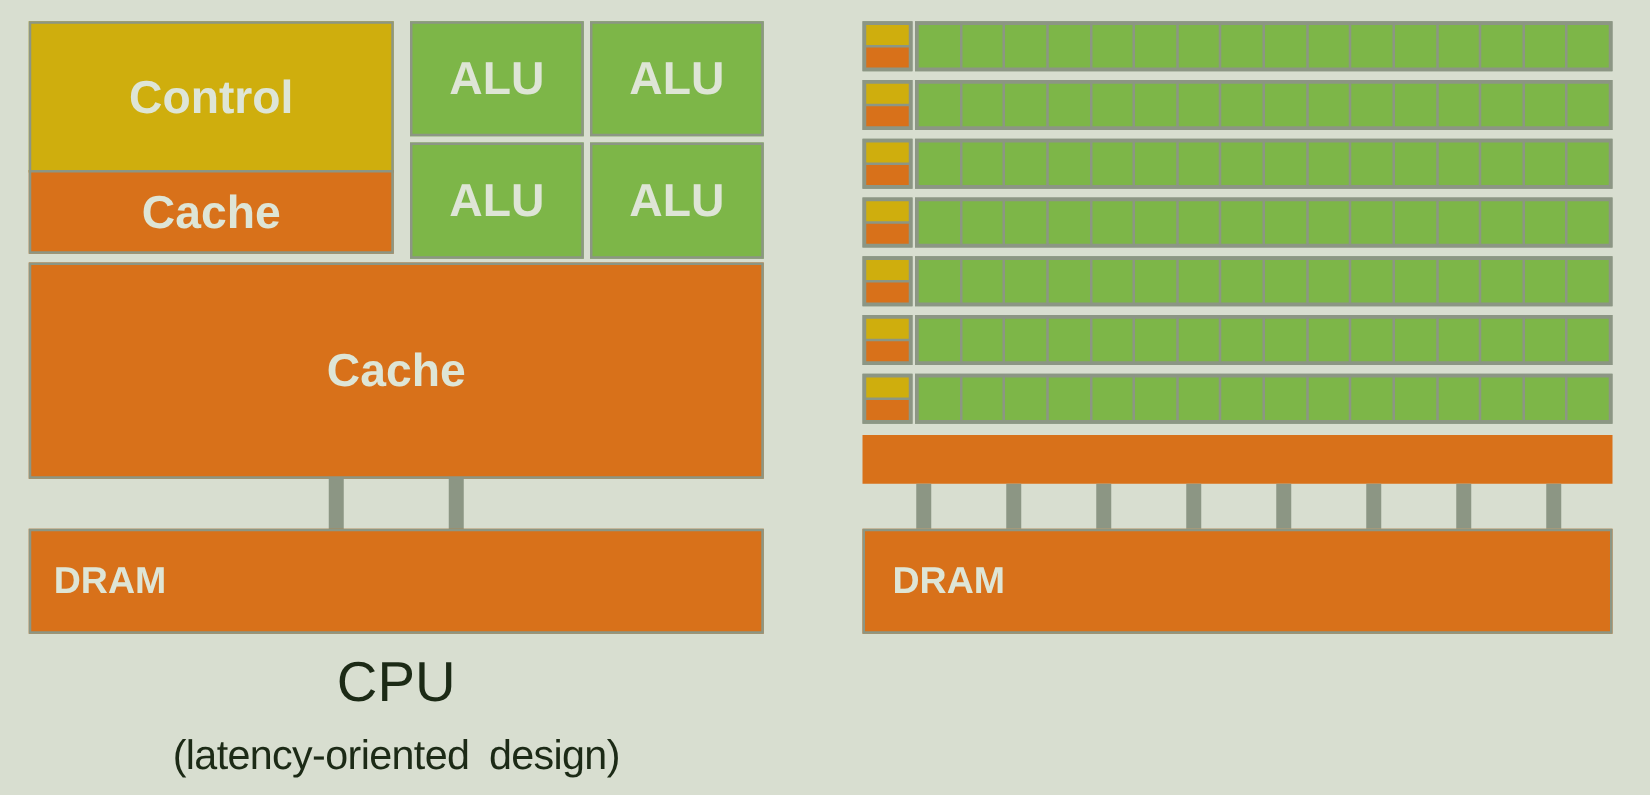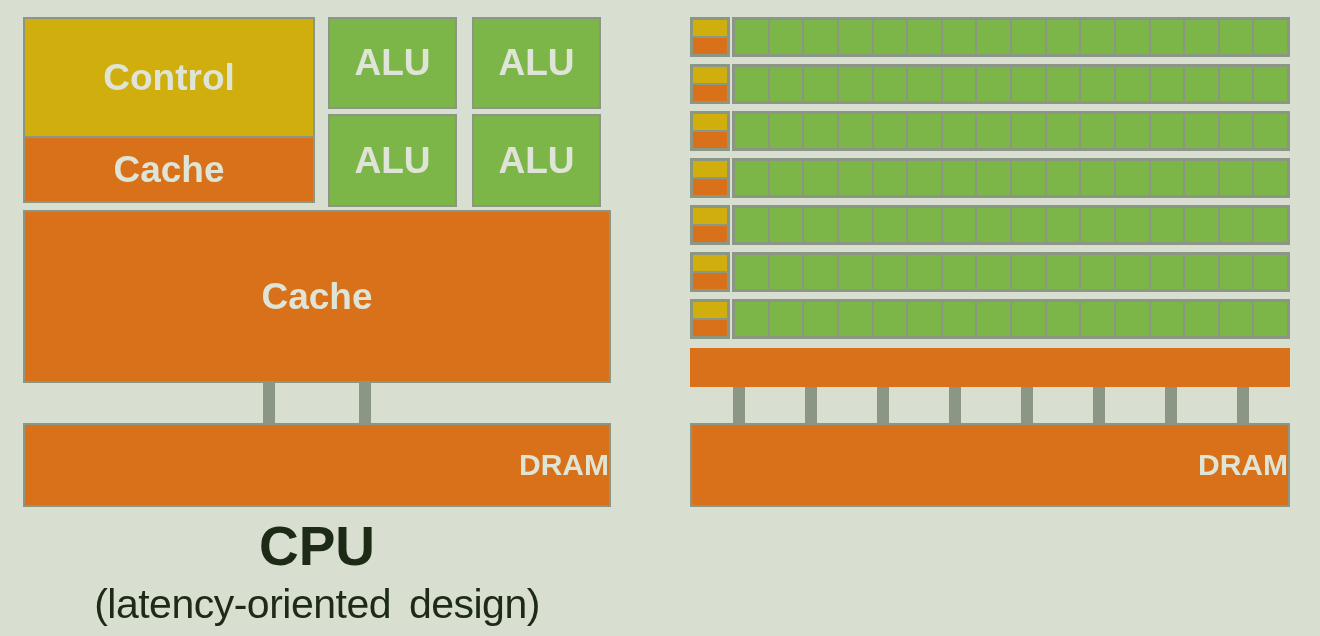--- a/index.html
+++ b/index.html
@@ -13,27 +13,27 @@
   .block{
     position:absolute;box-sizing:border-box;
     border:2px solid var(--color-border,#8c9684);
     display:flex;align-items:center;justify-content:center;
     font-weight:bold;font-size:37px;
     color:var(--color-label_light,#dee5d6);
   }
   
   .cpu-control{left:23px;top:17px;width:292px;height:121px;background:var(--color-yellow);}
   .cpu-l1cache{left:23px;top:136px;width:292px;height:67px;background:var(--color-orange);}
-  .alu{width:129px;background:var(--color-green);justify-content:center;}
+  .alu{width:139px;background:var(--color-green);justify-content:center;}
   .alu-1{left:328px;top:17px;height:92px;}
   .alu-2{left:472px;top:17px;height:92px;}
   .alu-3{left:328px;top:114px;height:93px;}
   .alu-4{left:472px;top:114px;height:93px;}
   .cpu-l2cache{left:23px;top:210px;width:588px;height:173px;background:var(--color-orange);}
-  .dram{font-size:30px;justify-content:flex-end;padding-left:18px;}
+  .dram{font-size:30px;justify-content:flex-start;padding-left:18px;}
   .cpu-dram{left:23px;top:423px;width:588px;height:84px;background:var(--color-orange);}
   .pin{position:absolute;background:var(--color-pin,#8c9684);}
   .cpu-pin-1{left:263px;top:382px;width:12px;height:42px;}
   .cpu-pin-2{left:359px;top:382px;width:12px;height:42px;}
   
   .gpu-rows{
     position:absolute;left:690px;top:17px;width:600px;
     display:flex;flex-direction:column;gap:7px;
   }
   .gpu-row{display:flex;height:40px;gap:2px;}
@@ -49,22 +49,22 @@
     border:2px solid var(--color-border);background:var(--color-border);
     display:flex;gap:2px;padding:1px;
   }
   .gpu-cell{flex:1;background:var(--color-green);}
   .gpu-l2{position:absolute;left:690px;top:348px;width:600px;height:39px;background:var(--color-orange);}
   .gpu-pins{position:absolute;left:690px;top:387px;width:600px;height:36px;}
   .gpu-pins .pin{top:0;width:12px;height:36px;}
   .gpu-dram{left:690px;top:423px;width:600px;height:84px;background:var(--color-orange);padding-left:22px;}
   
   .caption{position:absolute;text-align:center;color:var(--color-title_dark,#1c2a16);}
-  .big-title{top:516px;font-size:55px;font-weight:bold;line-height:60px;}
-  .sub-title{top:583px;font-size:41px;line-height:42px;letter-spacing:-0.5px;word-spacing:7px;}
+  .big-title{top:516px;font-size:45px;font-weight:normal;line-height:60px;}
+  .sub-title{top:583px;font-size:33px;line-height:42px;letter-spacing:-0.5px;word-spacing:7px;}
   .cpu-caption{left:23px;width:588px;}
   .gpu-caption{left:690px;width:600px;}
 </style>
 </head>
 <body>
 
 <div class="stage">
 
   <div class="block cpu-control">
     <span>Control</span>

